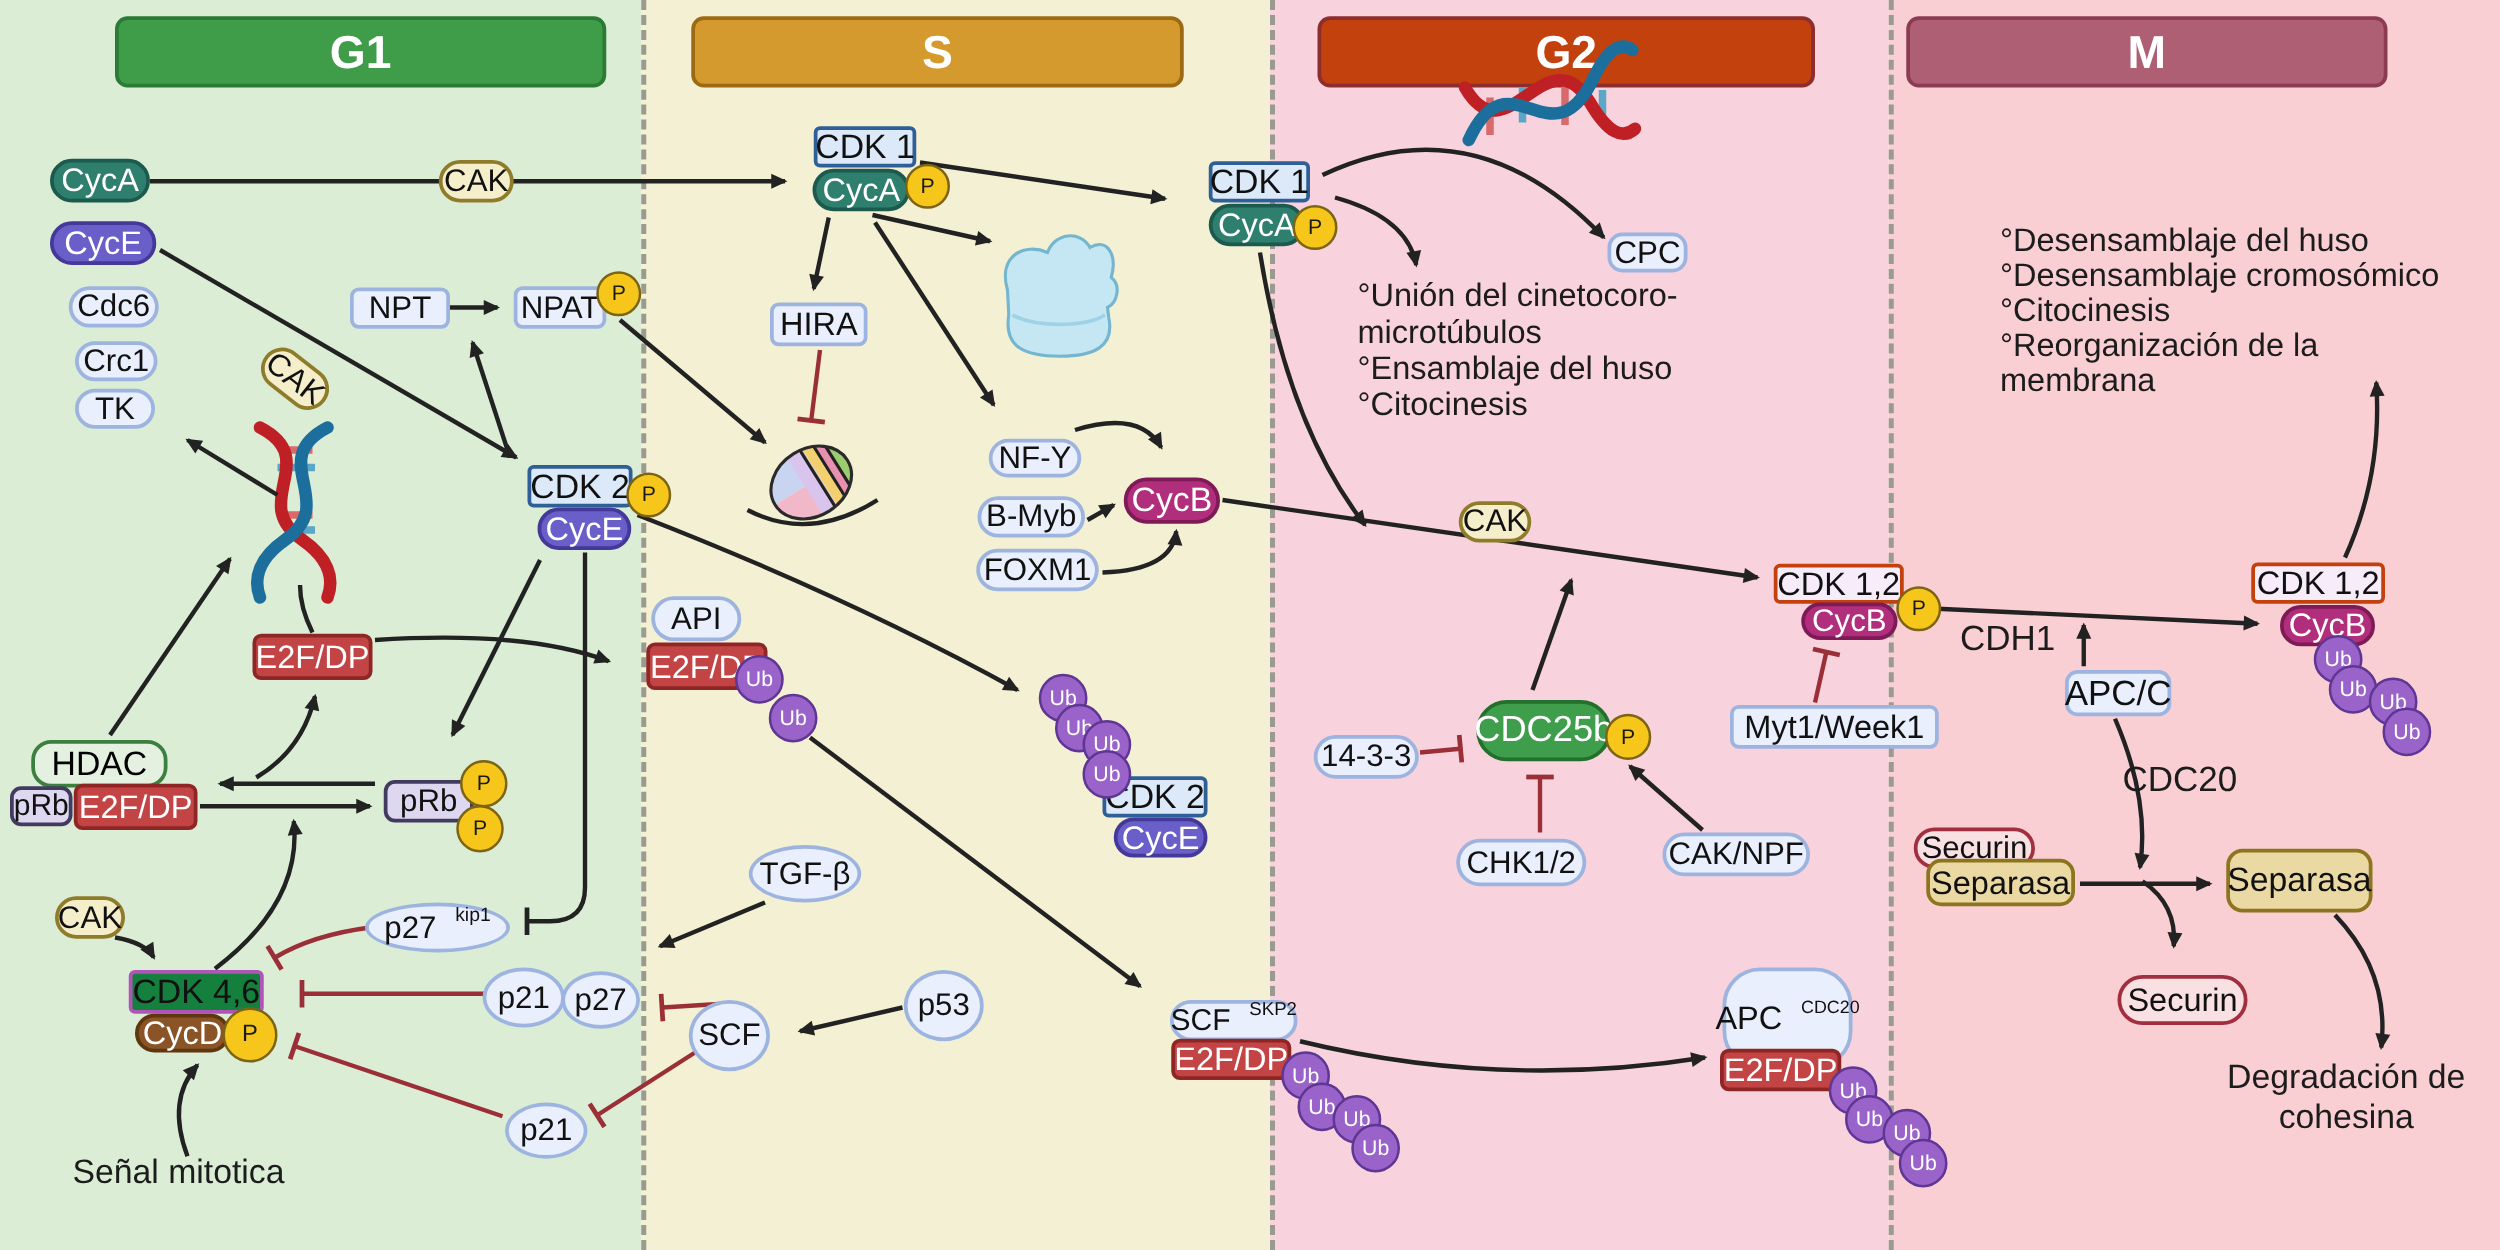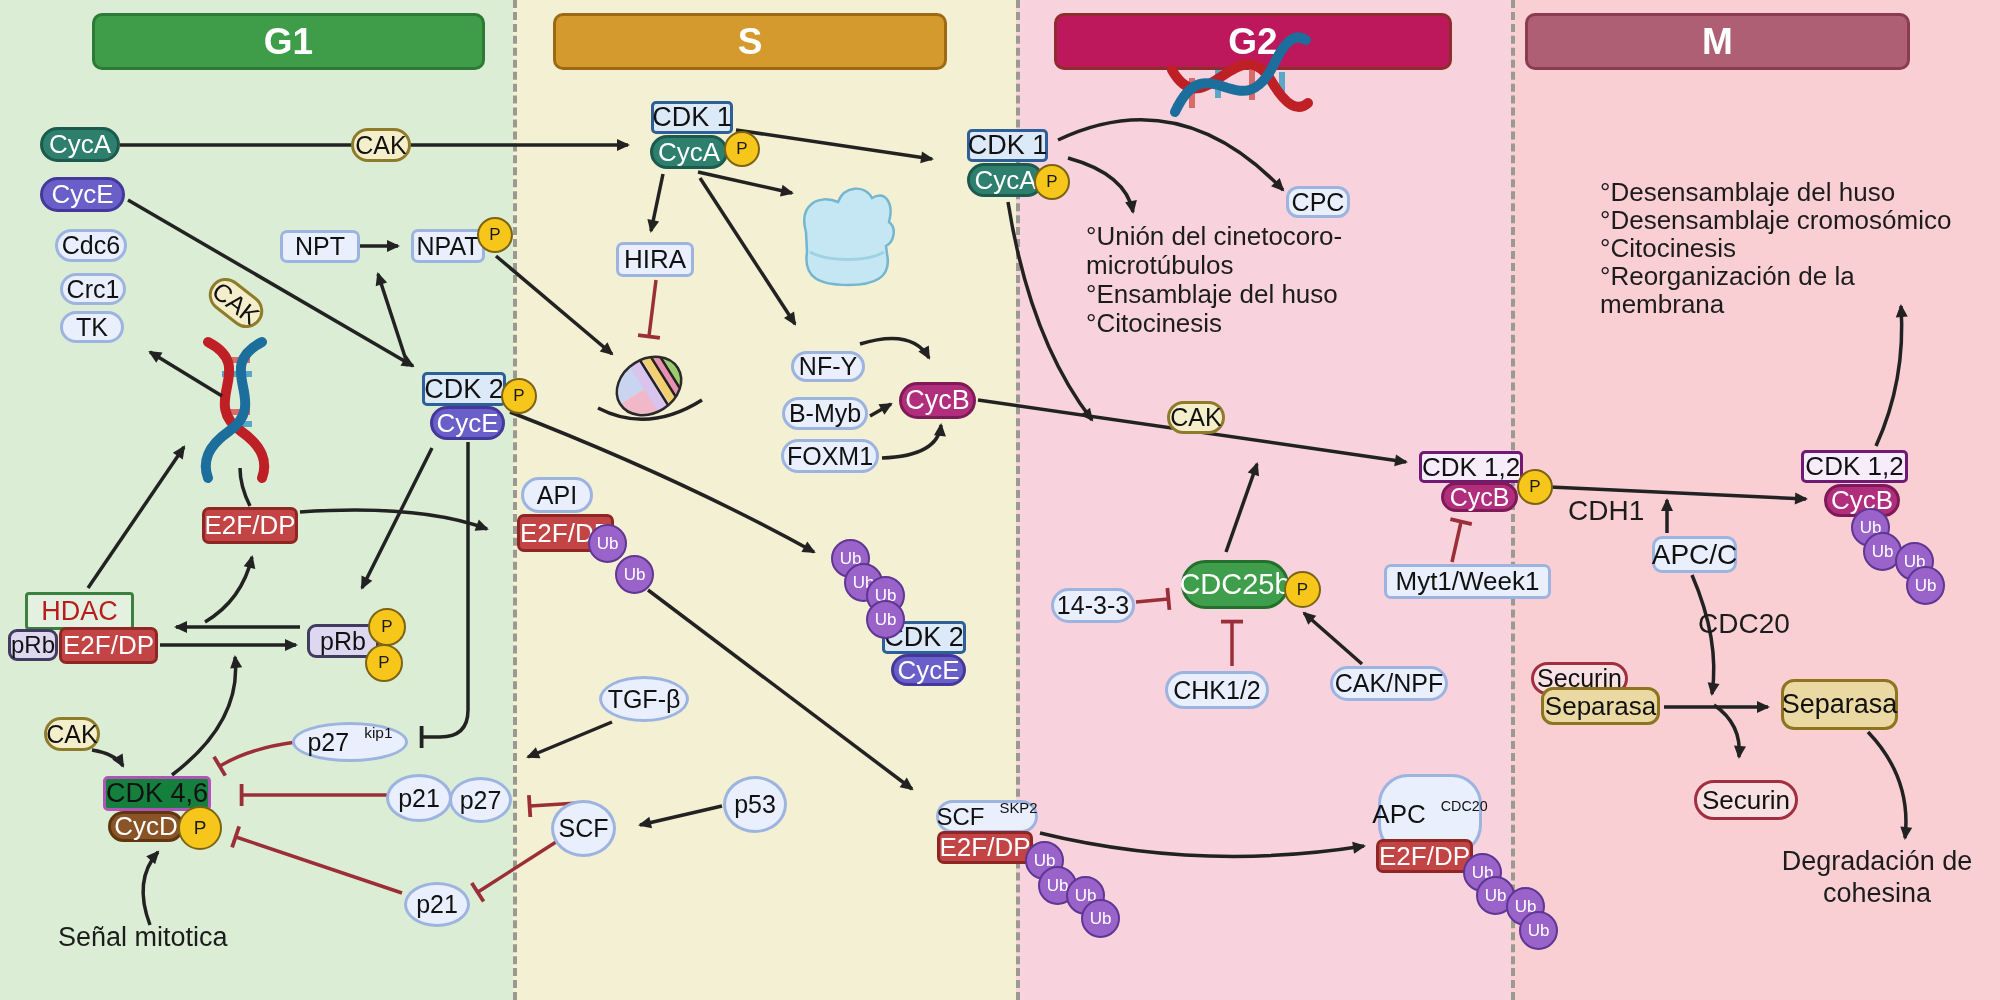--- a/index.html
+++ b/index.html
@@ -13,24 +13,24 @@
   .n{position:absolute;display:flex;align-items:center;justify-content:center;
      box-sizing:border-box;white-space:nowrap;z-index:3;font-size:25px}
   .pill{border-radius:40px}.box{border-radius:7px}.ell{border-radius:50%}
   .teal{background:#2e7f6e;border:3px solid #1d5a4e;color:#fff}
   .indigo{background:#6a5ec8;border:3px solid #44399b;color:#fff}
   .magenta{background:#b12e7c;border:3px solid #7e1b57;color:#fff}
   .brown{background:#8a5426;border:3px solid #5f370f;color:#fff}
   .redbx{background:#c24444;border:3px solid #8f2626;color:#fff}
   .lblue{background:#e9effc;border:3px solid #9db4e0;color:#111}
   .cdkbx{background:#dbe9f8;border:3px solid #2e5f96;color:#111;border-radius:5px}
-  .lav{background:#f6ecfa;border:3px solid #701a75;color:#111;border-radius:5px}
+  .lav{background:#f6ecfa;border:3px solid #c2410c;color:#111;border-radius:5px}
   .pnk{background:#15803d;border:3px solid #b055b8;color:#111;border-radius:5px}
   .prbc{background:#ddd8f0;border:3px solid #413b60;color:#111;border-radius:9px}
-  .hdacc{background:rgba(255,255,255,.25);border:3px solid #3c8040;color:#b91c1c;border-radius:4px}
+  .hdacc{background:rgba(255,255,255,.25);border:3px solid #3c8040;color:#000000;border-radius:16px}
   .cream{background:#f5eecb;border:3px solid #8f7c2b;color:#111}
   .grn{background:#3f9e4c;border:3px solid #23702d;color:#fff}
   .sec{background:#f9e0e3;border:3px solid #a12f3f;color:#111}
   .sep2{background:#ead9a3;border:3px solid #8d741f;color:#111}
   .p{position:absolute;border-radius:50%;background:#f6c71a;border:2.5px solid #7c6414;
      color:#1a1a1a;display:flex;align-items:center;justify-content:center;font-size:17px;z-index:4}
   .ub{position:absolute;width:35px;height:35px;border-radius:50%;background:#9a63c9;
       border:2.5px solid #5f3693;color:#fff;display:flex;align-items:center;justify-content:center;
       font-size:17px;z-index:4}
   .txt{position:absolute;z-index:3;color:#1c1c1c}
@@ -44,21 +44,21 @@
   <div class="band" style="left:0;width:513px;background:#dcedd6"></div>
   <div class="band" style="left:513px;width:503px;background:#f4f0d3"></div>
   <div class="band" style="left:1016px;width:495px;background:#f8d3dd"></div>
   <div class="band" style="left:1511px;width:489px;background:#f9cfd3"></div>
   <div class="sep" style="left:513px"></div>
   <div class="sep" style="left:1016px"></div>
   <div class="sep" style="left:1511px"></div>
 
   <div class="hdr" style="left:92px;top:13px;width:393px;height:57px;background:#3f9c49;border-color:#2b7a35">G1</div>
   <div class="hdr" style="left:553px;top:13px;width:394px;height:57px;background:#d49a2d;border-color:#9c6a15">S</div>
-  <div class="hdr" style="left:1054px;top:13px;width:398px;height:57px;background:#be185d;border-color:#8e2d2d">G2</div>
+  <div class="hdr" style="left:1054px;top:13px;width:398px;height:57px;background:#c2410c;border-color:#8e2d2d">G2</div>
   <div class="hdr" style="left:1525px;top:13px;width:385px;height:57px;background:#ae5f74;border-color:#8b3c52">M</div>
 
   <svg class="layer" width="2000" height="1000" viewBox="0 0 2000 1000">
     <defs>
       <marker id="ah" markerUnits="userSpaceOnUse" markerWidth="18" markerHeight="18" refX="13" refY="8" orient="auto">
         <path d="M2,2 L15,8 L2,14 Z" fill="#222"></path>
       </marker>
       <marker id="tbr" markerUnits="userSpaceOnUse" markerWidth="8" markerHeight="26" refX="3" refY="13" orient="auto">
         <rect x="1.5" y="2" width="3.8" height="22" fill="#9b2f38"></rect>
       </marker>

